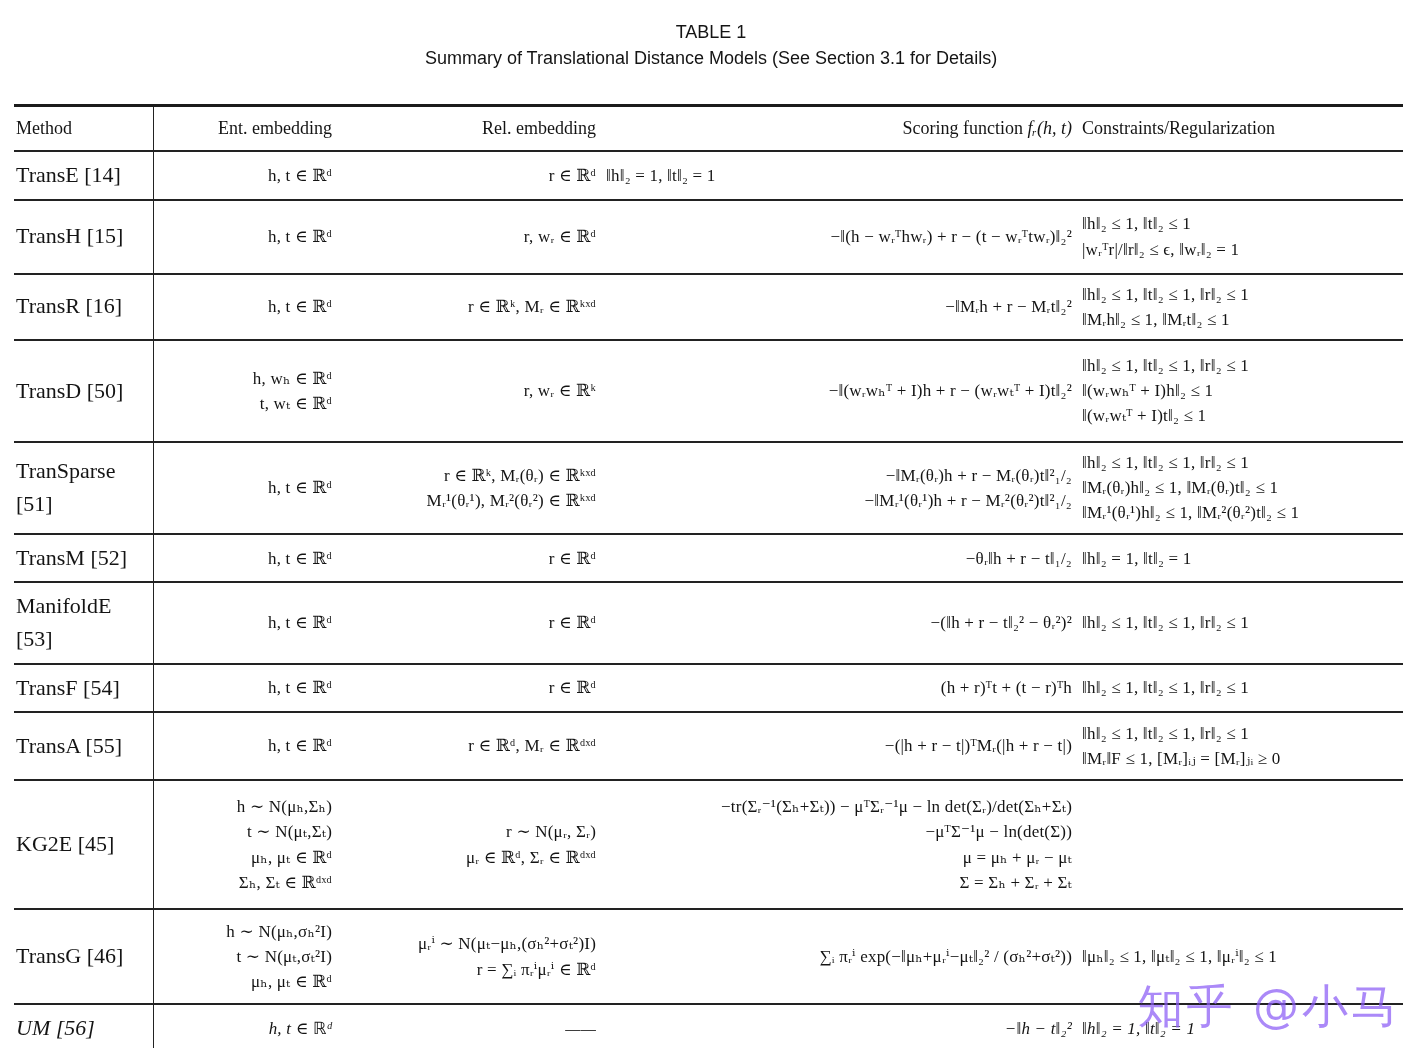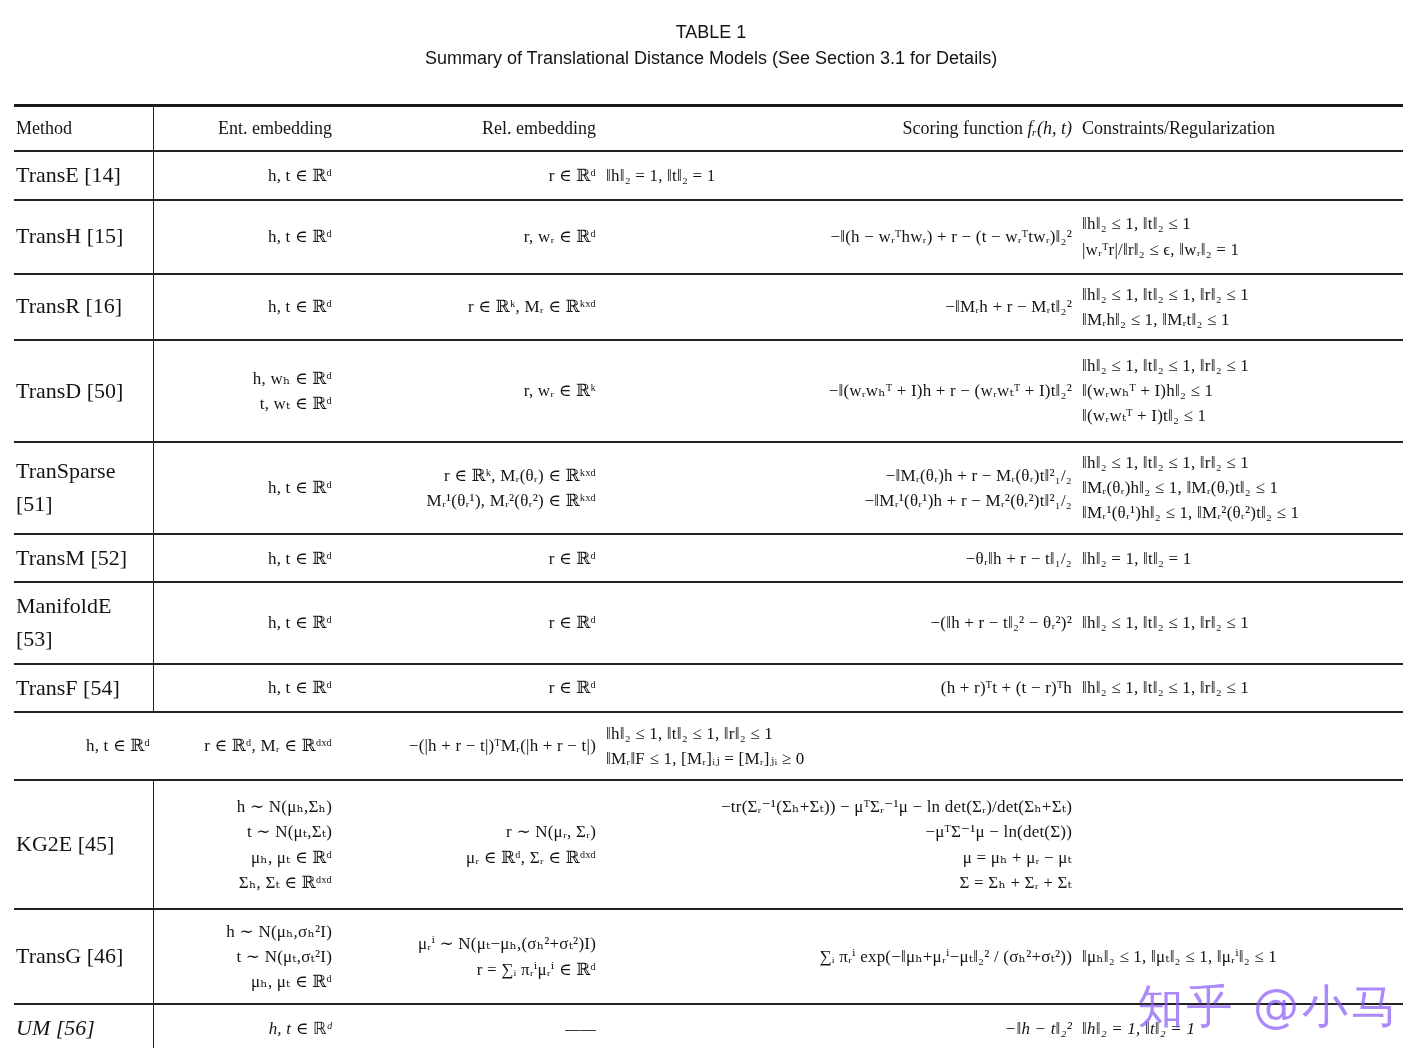--- a/index.html
+++ b/index.html
@@ -126,20 +126,21 @@
 
   <div class="row r7">
     <div class="cell method">TransF [54]</div>
     <div class="cell ent">h, t ∈ ℝᵈ</div>
     <div class="cell rel">r ∈ ℝᵈ</div>
     <div class="cell score">(h + r)ᵀt + (t − r)ᵀh</div>
     <div class="cell con">‖h‖₂ ≤ 1, ‖t‖₂ ≤ 1, ‖r‖₂ ≤ 1</div>
   </div>
 
   <div class="row r8">
+    <div class="cell method">TransA [55]</div>
     <div class="cell ent">h, t ∈ ℝᵈ</div>
     <div class="cell rel">r ∈ ℝᵈ, Mᵣ ∈ ℝᵈˣᵈ</div>
     <div class="cell score">−(|h + r − t|)ᵀMᵣ(|h + r − t|)</div>
     <div class="cell con">‖h‖₂ ≤ 1, ‖t‖₂ ≤ 1, ‖r‖₂ ≤ 1
 ‖Mᵣ‖F ≤ 1, [Mᵣ]ᵢⱼ = [Mᵣ]ⱼᵢ ≥ 0</div>
   </div>
 
   <div class="row r9">
     <div class="cell method">KG2E [45]</div>
     <div class="cell ent">h ∼ N(μₕ,Σₕ)

